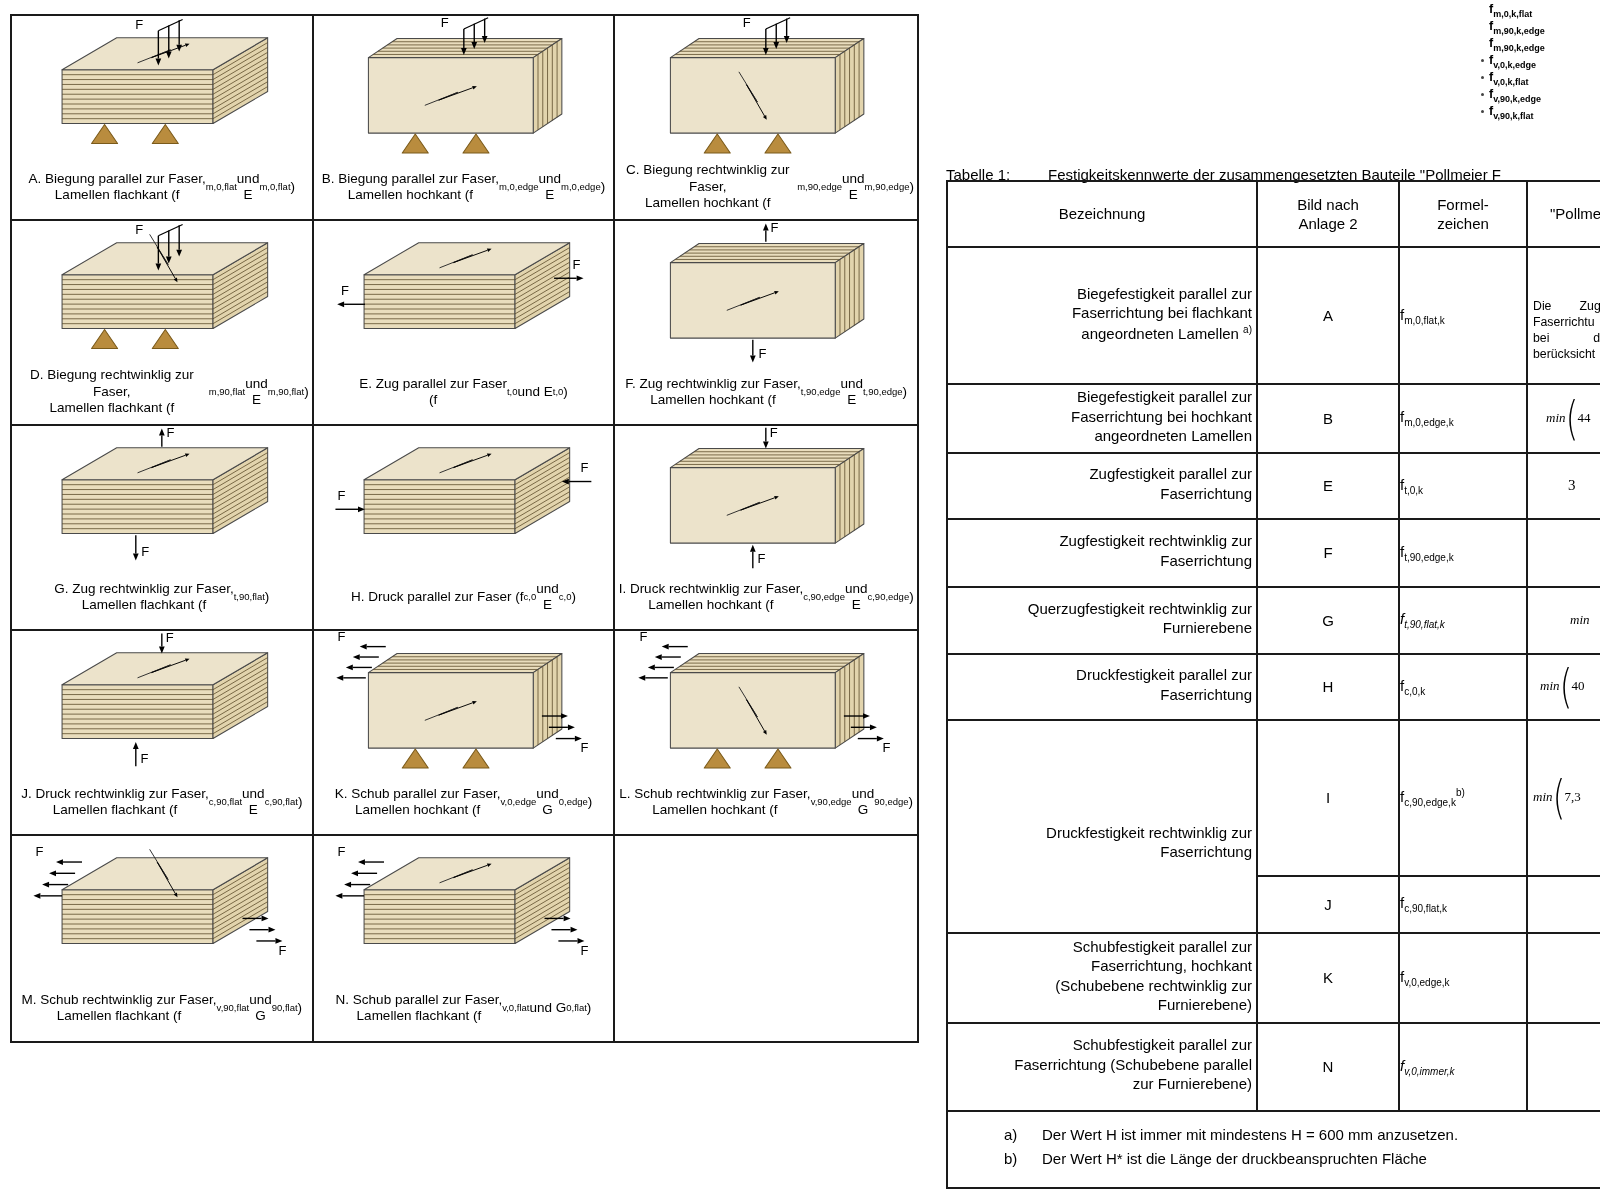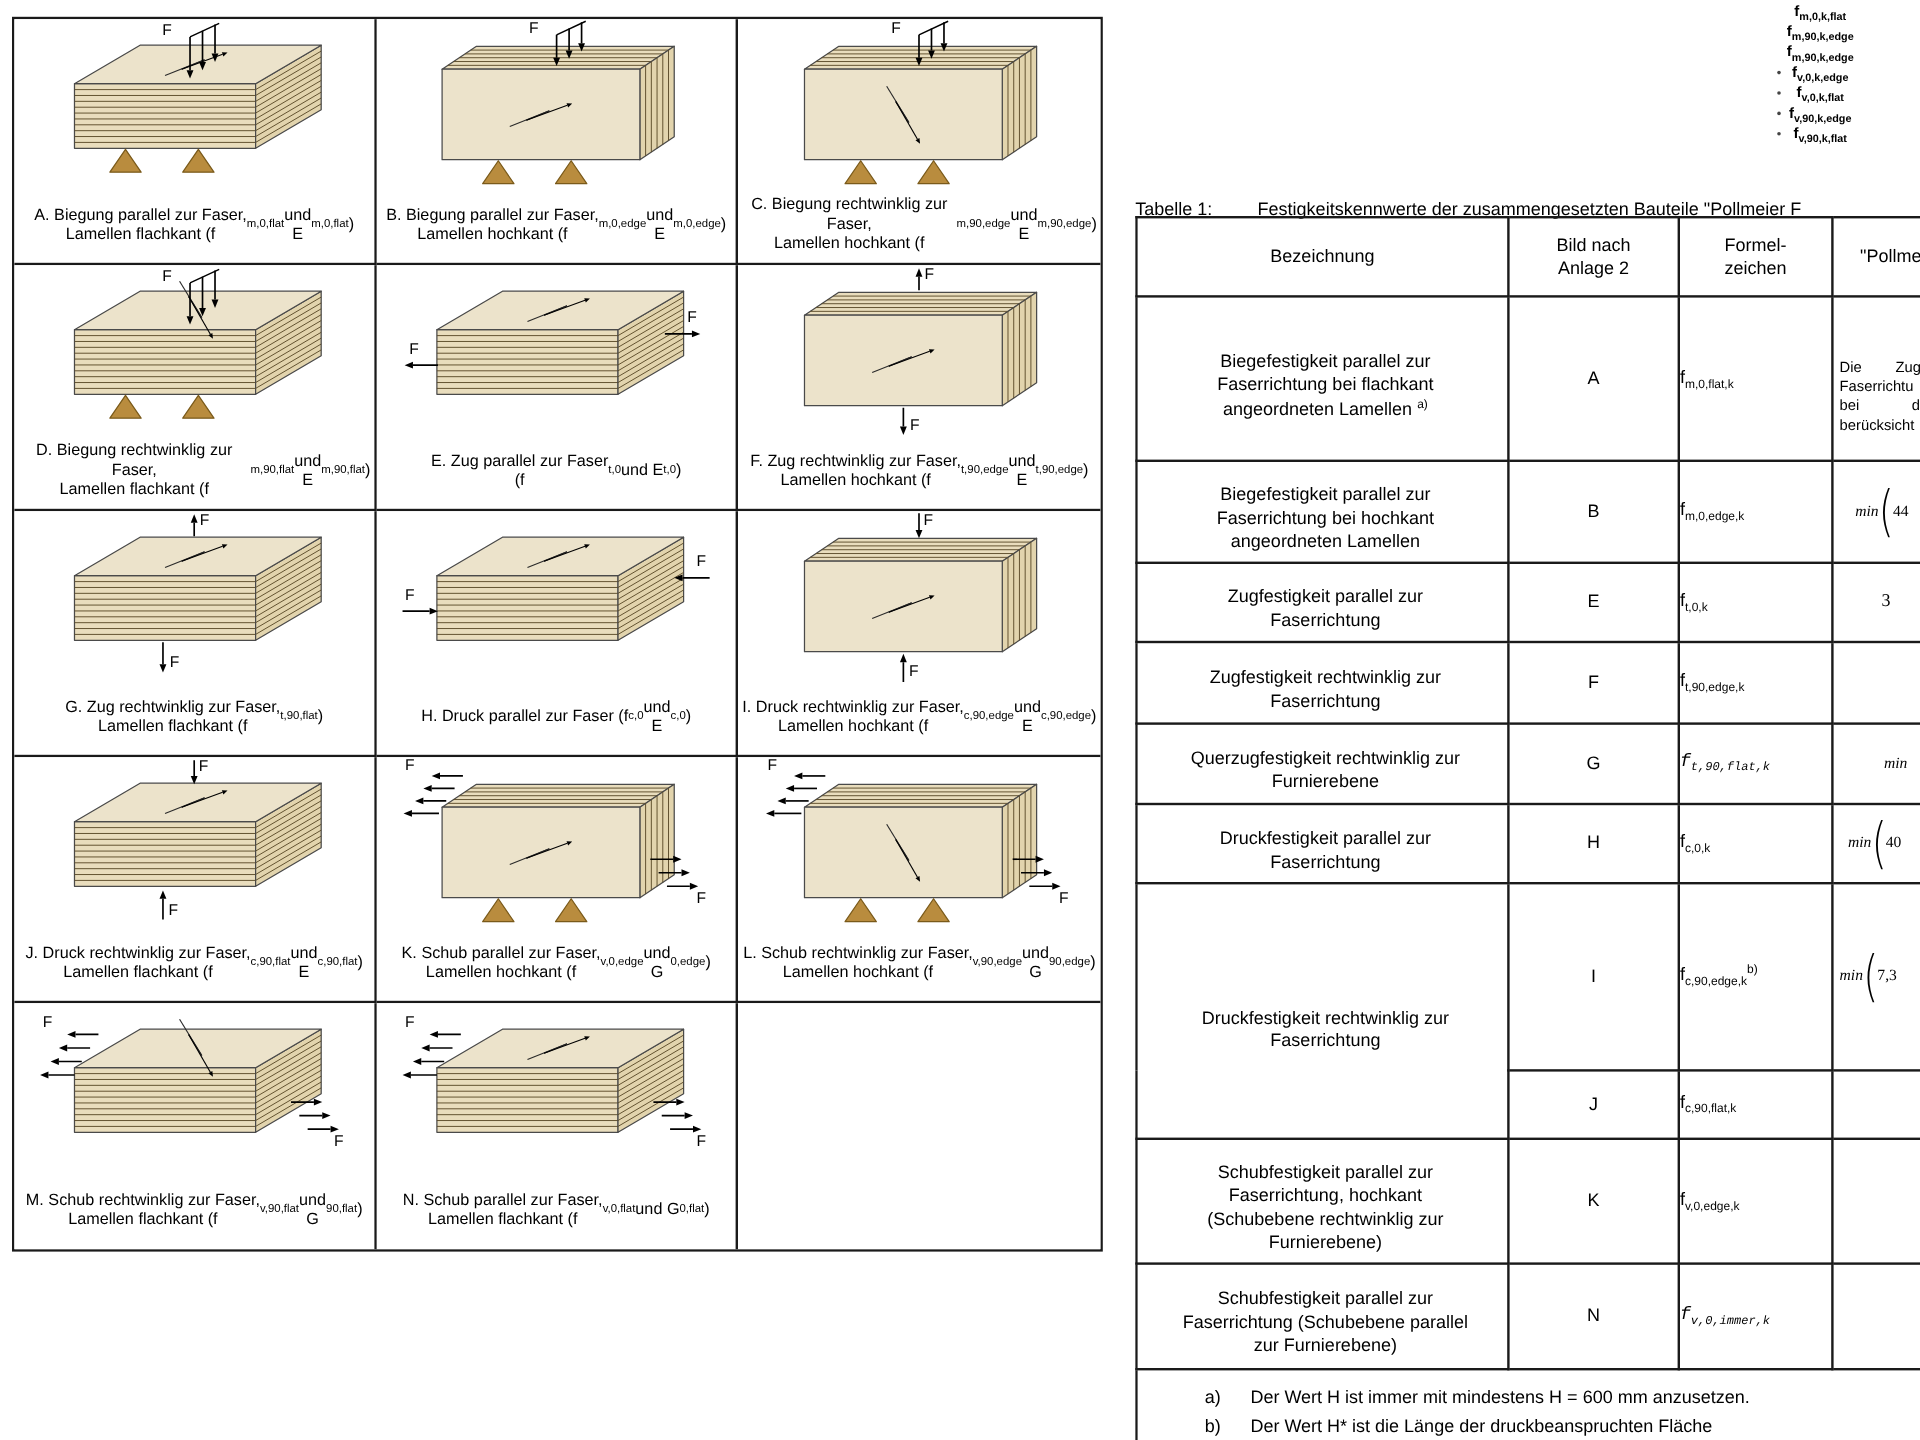--- a/index.html
+++ b/index.html
@@ -15,40 +15,40 @@
   .pcell{height:205px;box-sizing:border-box;border-right:2px solid #1a1a1a;border-bottom:2px solid #1a1a1a;
          display:flex;flex-direction:column;align-items:center;overflow:hidden;background:#fff;}
   .pcell.lastcol{border-right:none;}
   .pcell.lastrow{border-bottom:none;}
   .pcell svg{width:100%;height:144px;display:block;flex:0 0 auto;}
   .pcaption{flex:1;display:flex;align-items:center;justify-content:center;text-align:center;
             font-size:13.5px;line-height:1.22;padding:0 3px;margin-top:-5px;}
   .pcaption sub{font-size:9.5px;}
   
   .symbol-list{position:absolute;left:1489px;top:1px;list-style:none;margin:0;padding:0;
-               font-size:12.5px;font-weight:600;text-align:center;}
+               font-size:12.5px;font-weight:600;}
   .symbol-list li{height:17px;line-height:17px;position:relative;white-space:nowrap;}
   .symbol-list sub{font-size:9px;}
   .symbol-list .dot{position:absolute;left:-8px;top:7px;width:3px;height:3px;background:#444;border-radius:50%;}
   
   .tcaption{position:absolute;left:946px;top:146px;width:654px;overflow:hidden;white-space:nowrap;font-size:15px;}
   .tcaption .lbl{display:inline-block;width:102px;margin-top:20px;}
   
   .table-wrap{position:absolute;left:946px;top:180px;width:680px;overflow:hidden;}
   table.ftable{border-collapse:collapse;table-layout:fixed;width:880px;}
   .ftable th,.ftable td{border:2px solid #1a1a1a;box-sizing:border-box;padding:0;font-size:15px;font-weight:normal;vertical-align:middle;}
   .ftable th{text-align:center;line-height:1.3;}
   .ftable th.h-poll{text-align:left;padding-left:22px;}
-  td.name{text-align:center;padding:18px 4px 6px 9px;line-height:1.3;margin-top:16px;}
+  td.name{text-align:right;padding:2px 4px 6px 9px;line-height:1.3;margin-top:16px;}
   td.name.rsname{padding-top:102px;vertical-align:top;}
   td.bild{text-align:center;}
   td.formel{text-align:left;}
   .ftable sub{font-size:10px;}
   .ftable sup{font-size:10px;}
-  .f-serif{font-family:Liberation Mono, monospace;font-style:italic;font-size:15.5px;}
+  .f-serif{font-family:Liberation Sans, sans-serif;font-style:italic;font-size:15.5px;}
   td.val{overflow:hidden;}
   .minbox{display:flex;align-items:center;}
   .minbox .mm{font-family:"Liberation Serif","DejaVu Serif",serif;font-size:13px;}
   .minbox .brace{font-family:"DejaVu Sans",sans-serif;font-size:46px;font-weight:200;line-height:0.9;transform:scaleX(.7);margin:0 -3px;}
   .minbox .mv{font-family:"Liberation Serif","DejaVu Serif",serif;font-size:13px;}
   .plainval{font-family:"Liberation Serif","DejaVu Serif",serif;font-size:15px;}
   .note{font-size:12.3px;line-height:1.32;padding-left:5px;}
   .note .jline{display:flex;justify-content:space-between;width:78px;white-space:nowrap;}
   .note .mark{color:#d4502a;text-align:right;margin:0 0 12px 0;font-size:13px;}
   td.fncell{padding:14px 0 0 56px;vertical-align:top;}

